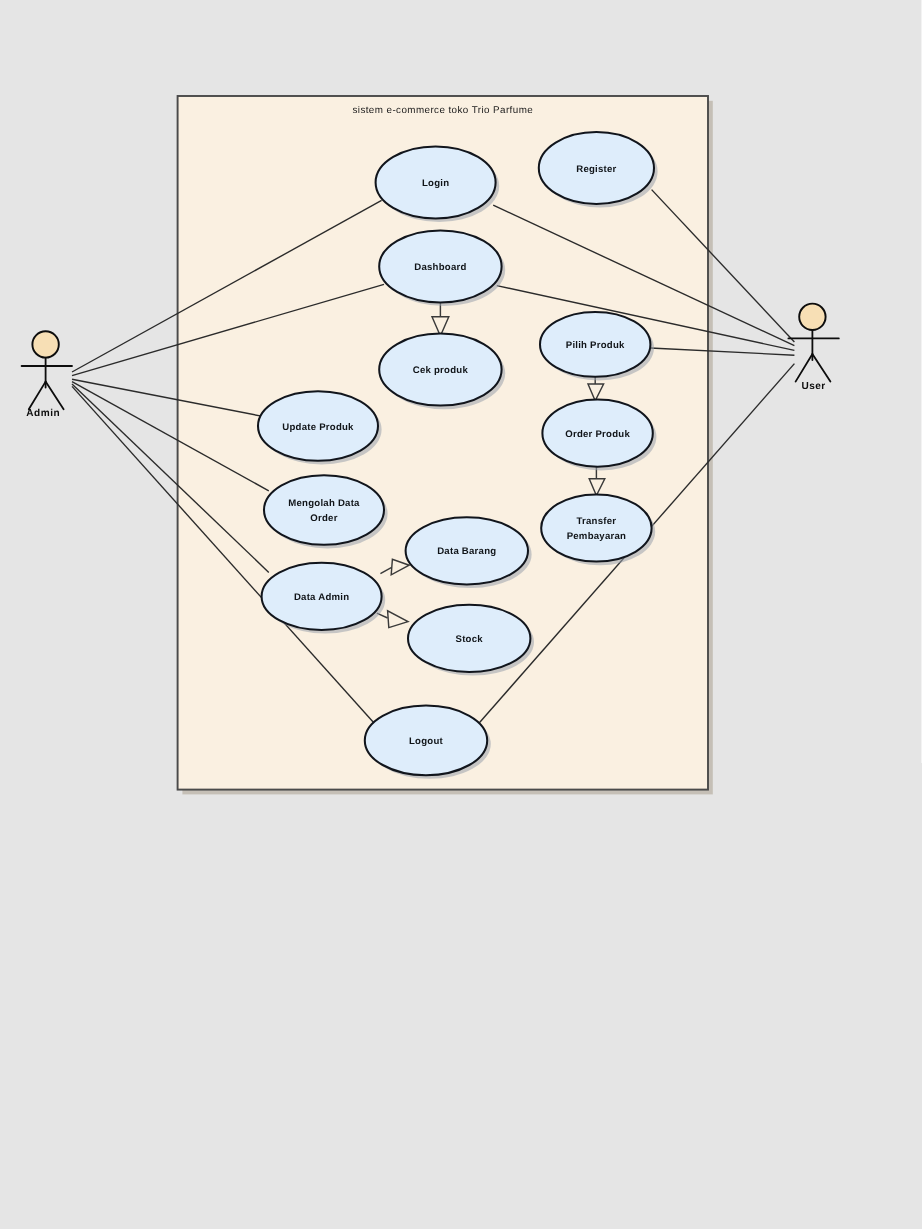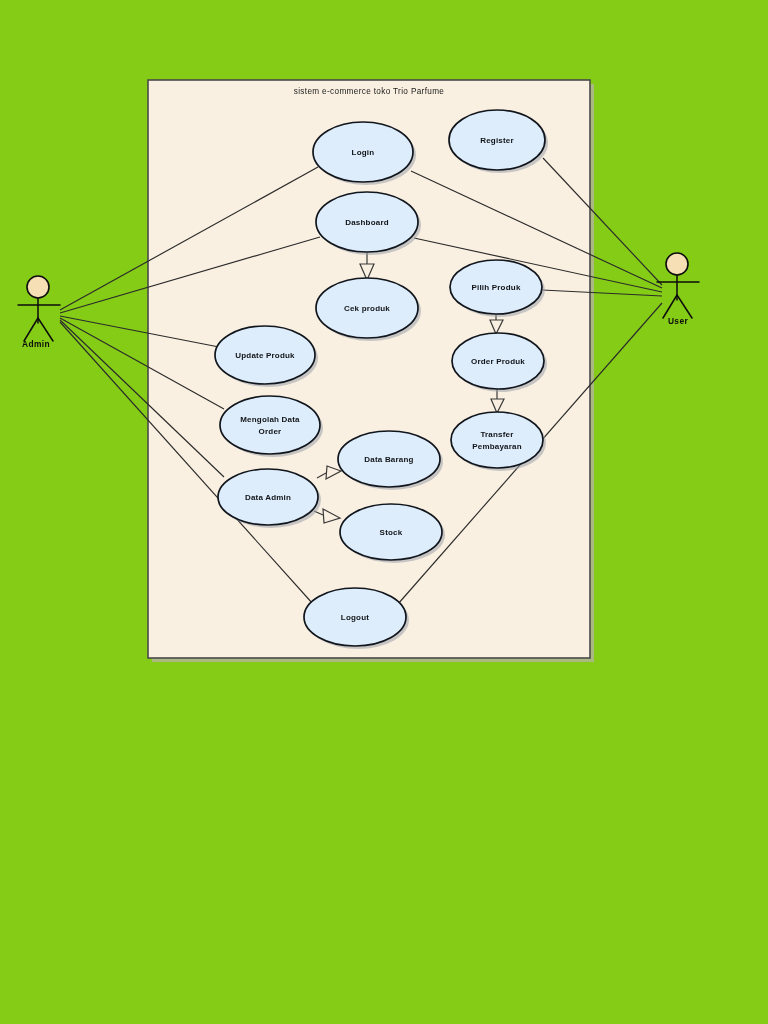--- a/index.html
+++ b/index.html
@@ -11,21 +11,21 @@
   body {
     width: 768px;
     height: 1024px;
     font-family: "Liberation Sans", sans-serif;
     overflow: hidden;
   }
   #diagram-root {
     position: relative;
     width: 768px;
     height: 1024px;
-    background: #84cc16;
+    background: #e5e5e5;
   }
   svg#uml-canvas {
     display: block;
     width: 768px;
     height: 1024px;
   }
   .system-box {
     fill: #faf0e1;
     stroke: #4a4a4a;
     stroke-width: 1.6;

